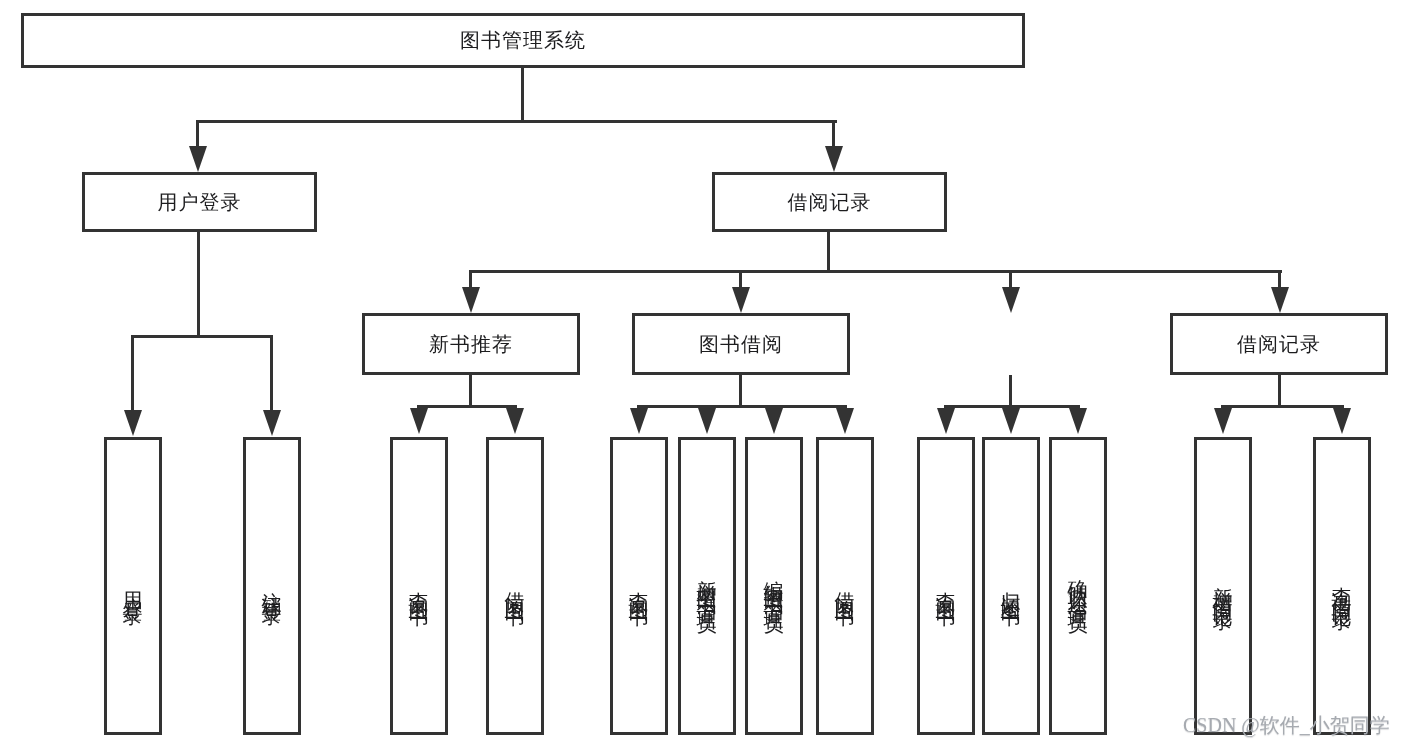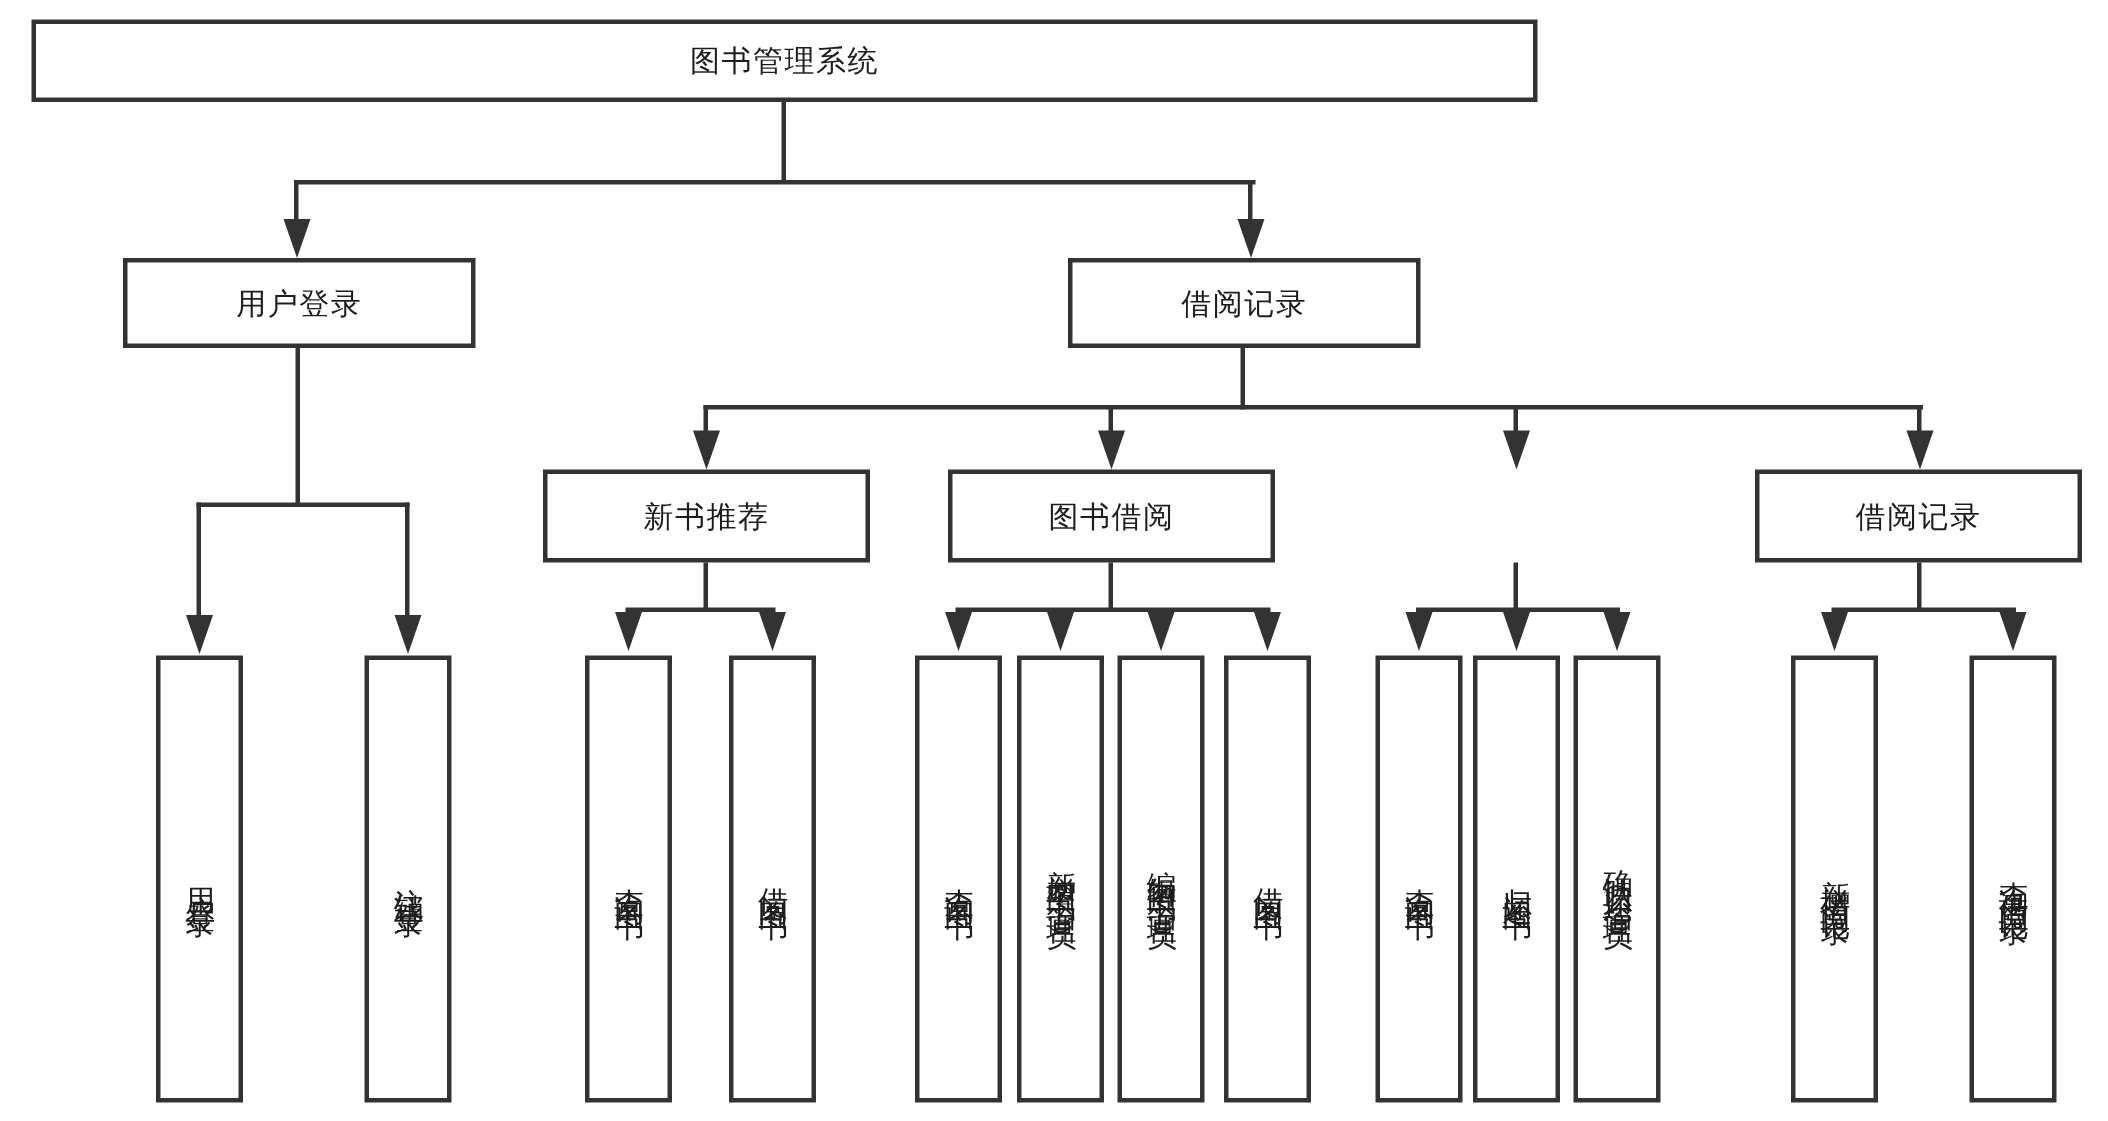--- a/index.html
+++ b/index.html
@@ -138,14 +138,15 @@
     <span class="lbl">确认归还（管理员）</span>
   </div>
 
   <div class="box leaf" style="left:1194px">
     <span class="lbl">新增借阅记录</span>
   </div>
   <div class="box leaf" style="left:1313px">
     <span class="lbl">查询借阅记录</span>
   </div>
 
+  <div class="watermark">CSDN @软件_小贺同学</div>
 
 </div>
 
 </body></html>

